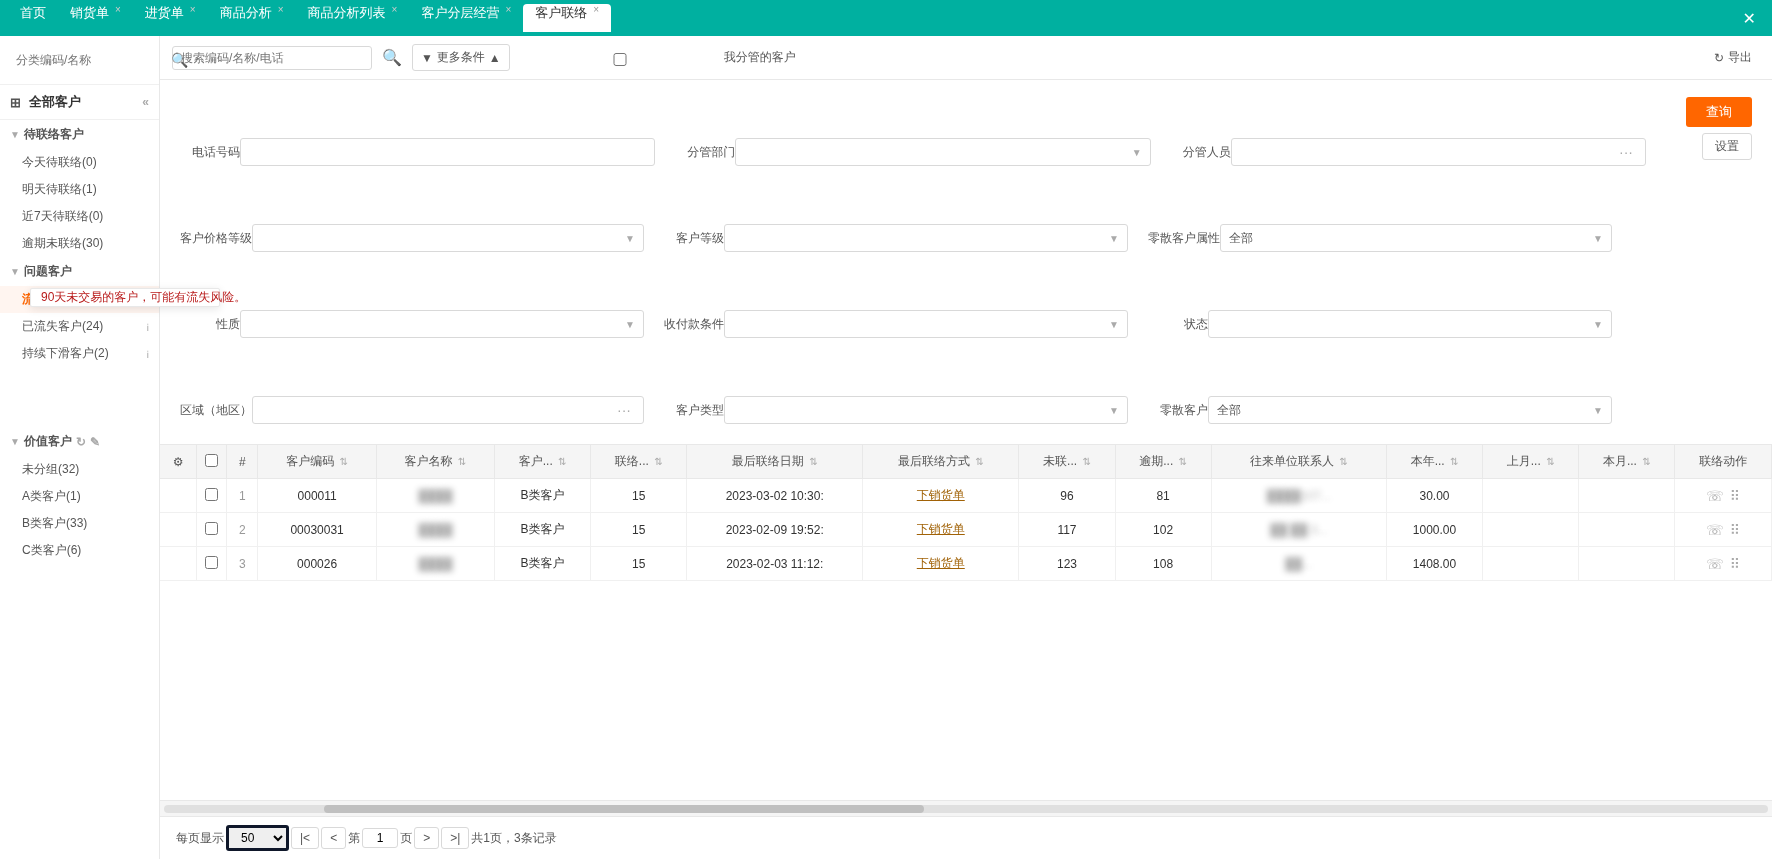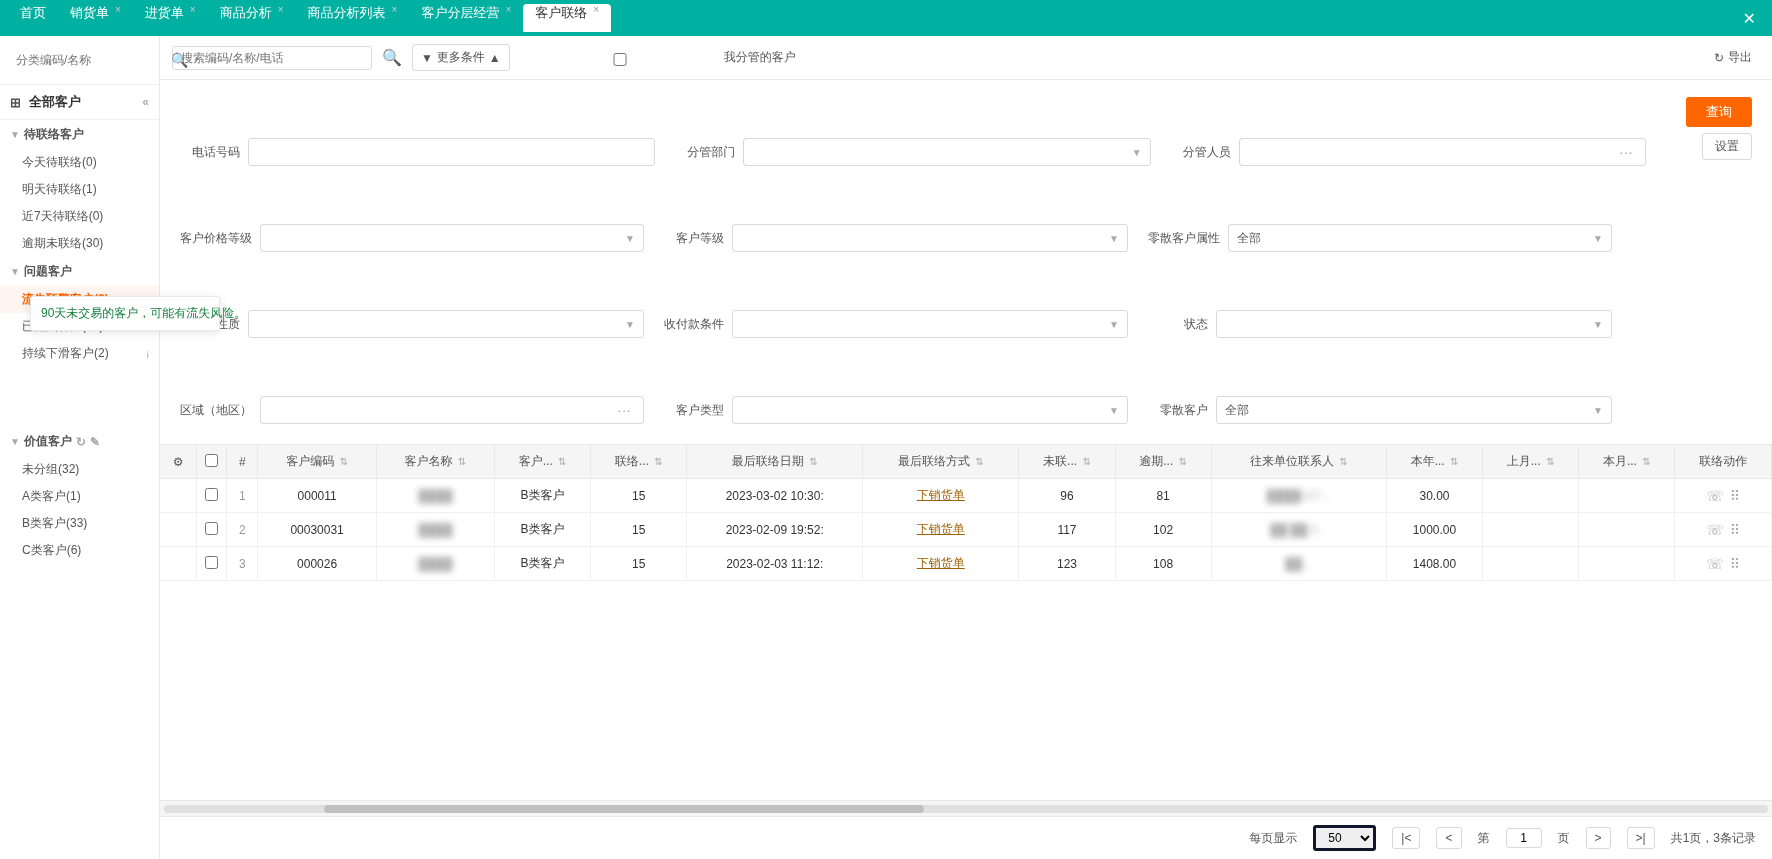--- a/index.html
+++ b/index.html
@@ -26,37 +26,37 @@
     .sidebar-all-customers .grid-icon { color: #555; margin-right: 4px; }
     .sidebar-all-customers .collapse-icon { color: #aaa; font-size: 12px; }
     .sidebar-section-title { display: flex; align-items: center; padding: 6px 10px; font-size: 12px; color: #555; cursor: pointer; }
     .sidebar-section-title .arrow { color: #aaa; margin-right: 4px; font-size: 10px; }
     .sidebar-section-title.has-dropdown { font-weight: bold; }
     .sidebar-item { padding: 5px 10px 5px 22px; font-size: 12px; color: #555; cursor: pointer; display: flex; align-items: center; justify-content: space-between; }
     .sidebar-item.active { color: #ff6600; font-weight: bold; background: #fff5f0; }
     .sidebar-item .info-icon { color: #aaa; font-size: 10px; }
 
     
-    .tooltip-box { position: absolute; left: 30px; top: 260px; background: #fff; border: 1px solid #e8e8e8; padding: 8px 10px; font-size: 12px; color: #15803d; box-shadow: 0 2px 8px rgba(0,0,0,0.1); z-index: 100; white-space: nowrap; border-radius: 2px; width: 190px; }
+    .tooltip-box { position: absolute; left: 30px; top: 252px; background: #fff; border: 1px solid #e8e8e8; padding: 0 10px; font-size: 12px; color: #b91c1c; box-shadow: 0 2px 8px rgba(0,0,0,0.1); z-index: 100; white-space: nowrap; border-radius: 2px; width: 190px; }
 
     
     .content { flex: 1; display: flex; flex-direction: column; overflow: hidden; }
 
     
     .filter-bar { background: #fff; border-bottom: 1px solid #e8e8e8; padding: 8px 12px; display: flex; align-items: center; gap: 10px; }
     .filter-bar input { border: 1px solid #d9d9d9; border-radius: 3px; padding: 4px 8px; font-size: 12px; width: 200px; outline: none; }
     .filter-btn { display: flex; align-items: center; gap: 4px; color: #555; cursor: pointer; font-size: 12px; padding: 4px 8px; border: 1px solid #d9d9d9; border-radius: 3px; background: #fff; }
     .checkbox-label { display: flex; align-items: flex-end; gap: 4px; font-size: 12px; color: #555; cursor: pointer; }
     .filter-spacer { flex: 1; }
     .export-btn { display: flex; align-items: center; gap: 4px; color: #555; cursor: pointer; font-size: 12px; padding: 4px 8px; }
 
     
     .advanced-filter { background: #fff; border-bottom: 1px solid #e8e8e8; padding: 10px 20px; }
     .filter-row { display: flex; align-items: center; margin-bottom: 10px; gap: 20px; }
-    .filter-field { display: flex; align-items: center; gap: 8px; flex: 1; margin-top: 48px; }
+    .filter-field { display: flex; align-items: center; gap: 0; flex: 1; margin-top: 48px; }
     .filter-field label { color: #555; font-size: 12px; white-space: nowrap; min-width: 60px; text-align: right; }
     .filter-field input { flex: 1; border: 1px solid #d9d9d9; border-radius: 3px; padding: 4px 8px; font-size: 12px; outline: none; height: 28px; }
     .filter-field .select-wrapper { flex: 1; position: relative; display: flex; align-items: center; border: 1px solid #d9d9d9; border-radius: 3px; height: 28px; padding: 0 8px; cursor: pointer; }
     .filter-field .select-wrapper .select-text { font-size: 12px; color: #555; flex: 1; }
     .filter-field .select-wrapper .arrow-down { color: #aaa; font-size: 10px; }
     .filter-actions { display: flex; flex-direction: column; gap: 6px; align-items: flex-end; margin-left: 20px; }
     .query-btn { background: #ff6600; color: #fff; border: none; border-radius: 3px; padding: 6px 20px; font-size: 13px; cursor: pointer; }
     .settings-btn { background: #fff; color: #555; border: 1px solid #d9d9d9; border-radius: 3px; padding: 4px 12px; font-size: 12px; cursor: pointer; }
     .ellipsis-btn { color: #aaa; cursor: pointer; font-size: 14px; padding: 0 4px; }
 
@@ -69,21 +69,21 @@
     tbody tr { border-bottom: 1px solid #f0f0f0; }
     tbody td { padding: 8px 6px; text-align: center; color: #333; border-right: 1px solid #f0f0f0; white-space: nowrap; }
     tbody td.link { color: #a16207; cursor: pointer; text-decoration: underline; }
     tbody td.blurred { color: transparent; text-shadow: 0 0 6px rgba(0,0,0,0.3); user-select: none; }
     .checkbox-cell { width: 30px; }
     .row-num { color: #999; }
     .action-icons { display: flex; align-items: center; justify-content: center; gap: 6px; }
     .action-icon { color: #aaa; cursor: pointer; font-size: 14px; }
 
     
-    .table-footer { background: #fff; border-top: 1px solid #e8e8e8; padding: 8px 16px; display: flex; align-items: center; justify-content: flex-end; gap: 16px; font-size: 12px; color: #555; }
+    .table-footer { background: #fff; border-top: 1px solid #e8e8e8; padding: 8px 16px; display: flex; align-items: center; justify-content: flex-start; gap: 2px; font-size: 12px; color: #555; }
     .pagination-btn { border: 1px solid #d9d9d9; border-radius: 3px; padding: 3px 8px; cursor: pointer; background: #fff; color: #555; font-size: 12px; }
     .pagination-btn:disabled { color: #ccc; cursor: not-allowed; }
     .page-input { border: 1px solid #d9d9d9; border-radius: 3px; padding: 2px 6px; width: 36px; text-align: center; font-size: 12px; outline: none; }
     .page-size-select { border: 3px solid #0f172a; border-radius: 3px; padding: 2px 8px; font-size: 12px; outline: none; }
     .scrollbar-area { height: 16px; background: #f5f5f5; border-top: 1px solid #e8e8e8; display: flex; align-items: center; padding: 0 4px; }
     .scrollbar-track { flex: 1; height: 8px; background: #e0e0e0; border-radius: 4px; position: relative; }
     .scrollbar-thumb { width: 600px; height: 8px; background: #c0c0c0; border-radius: 4px; position: absolute; left: 160px; }
   </style>
 </head>
 <body>

